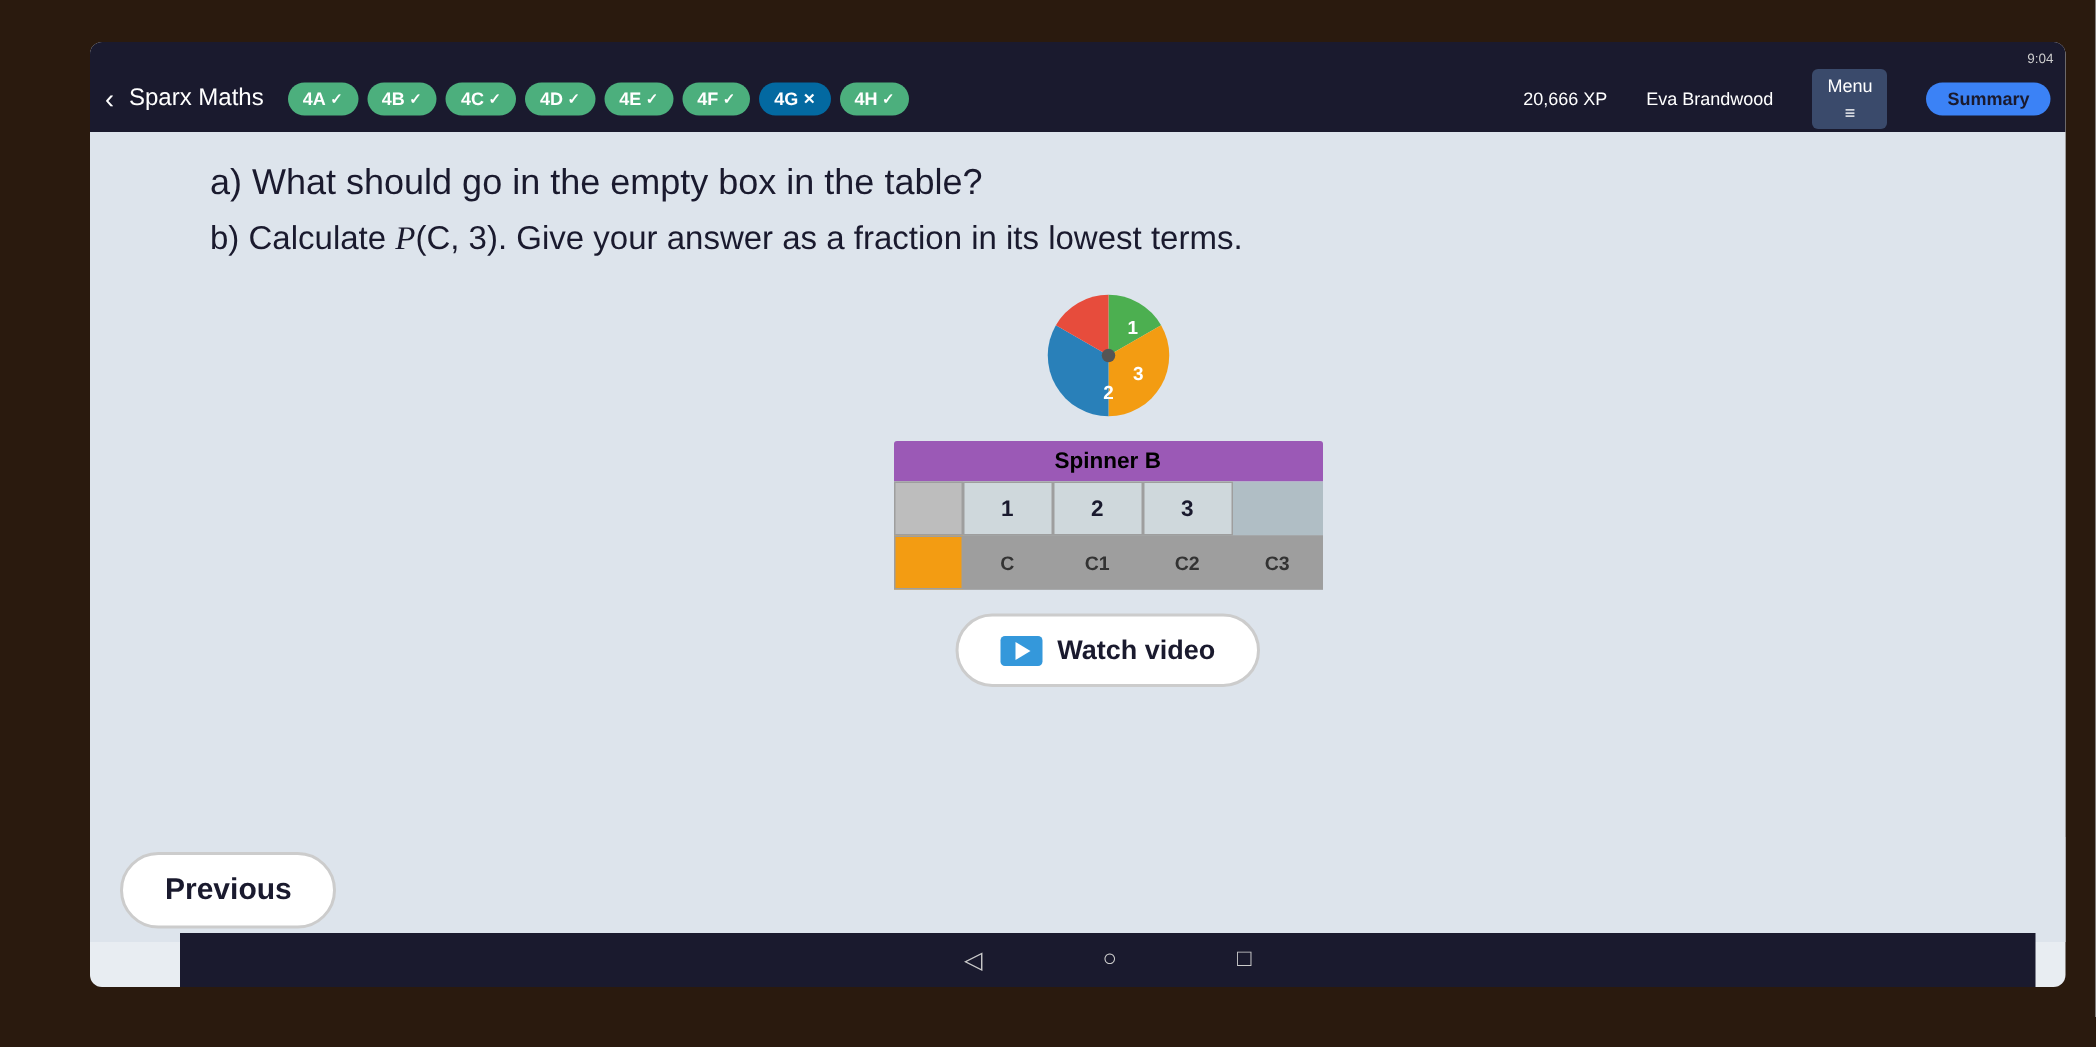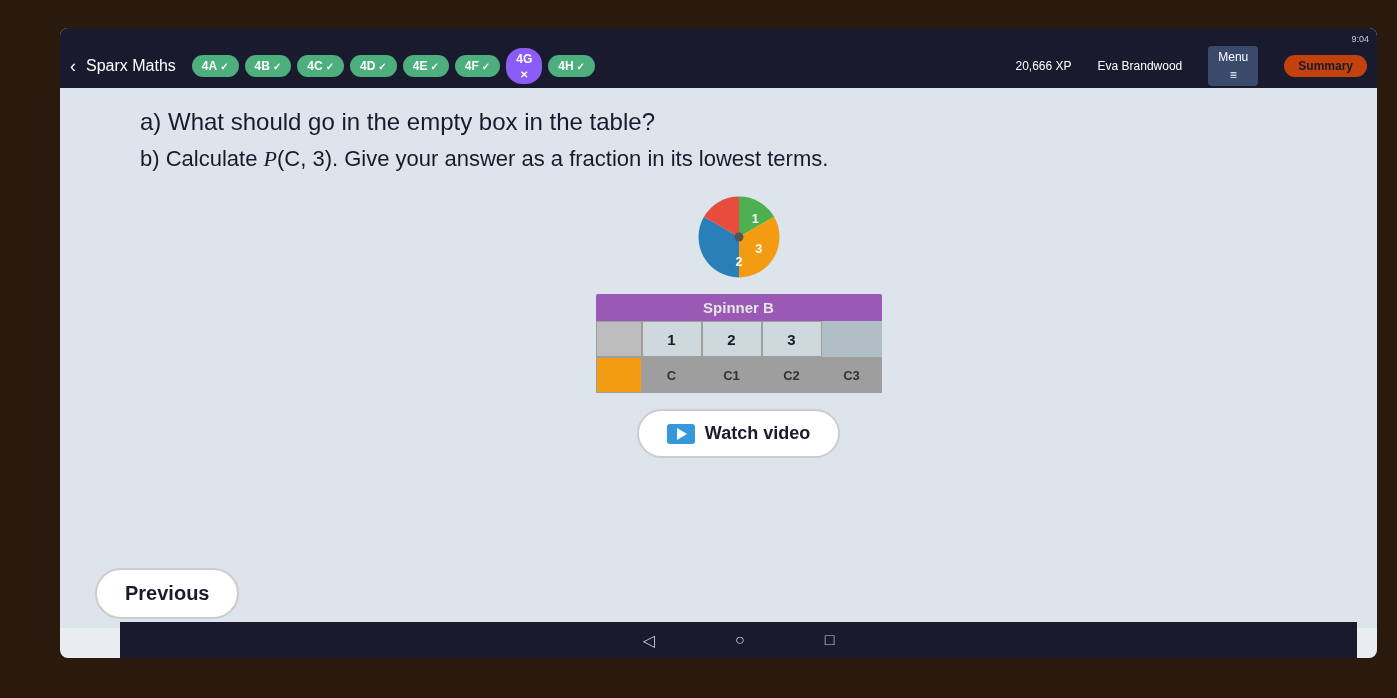--- a/index.html
+++ b/index.html
@@ -54,22 +54,21 @@
       padding: 4px 10px;
       font-size: 12px;
       font-weight: bold;
       display: flex;
       align-items: center;
       gap: 3px;
       cursor: pointer;
     }
 
     .nav-tab.error {
-      background: #8b5cf6;
-      flex-direction: column;
+      background: #0369a1;
     }
 
     .nav-tab .check { font-size: 10px; }
 
     .xp-info {
       margin-left: auto;
       color: #fff;
       font-size: 12px;
       display: flex;
       align-items: center;
@@ -84,21 +83,21 @@
       padding: 4px 10px;
       font-size: 12px;
       cursor: pointer;
       display: flex;
       align-items: center;
       gap: 4px;
       flex-direction: column;
     }
 
     .summary-tab {
-      background: #c2410c;
+      background: #3b82f6;
       color: #1a1a2e;
       border-radius: 16px;
       padding: 4px 14px;
       font-size: 12px;
       font-weight: bold;
       cursor: pointer;
     }
 
     
     .status-bar {
@@ -159,21 +158,21 @@
       margin-bottom: 8px;
     }
 
     
     .spinner-table-container {
       margin-top: 4px;
     }
 
     .spinner-b-header {
       background: #9b59b6;
-      color: #e5e5e5;
+      color: #000000;
       text-align: center;
       font-weight: bold;
       font-size: 15px;
       padding: 5px 60px;
       border-radius: 2px 2px 0 0;
     }
 
     .table-row {
       display: flex;
       background: #b0bec5;
@@ -237,21 +236,21 @@
       border-top: 6px solid transparent;
       border-bottom: 6px solid transparent;
       border-left: 10px solid #fff;
       margin-left: 2px;
     }
 
     
     .bottom-bar {
       position: absolute;
       bottom: 0;
-      left: 15px;
+      left: 0;
       right: 0;
       height: 70px;
       background: #dde4ec;
       display: flex;
       align-items: center;
       justify-content: space-between;
       padding: 0 20px;
     }
 
     .prev-btn {

